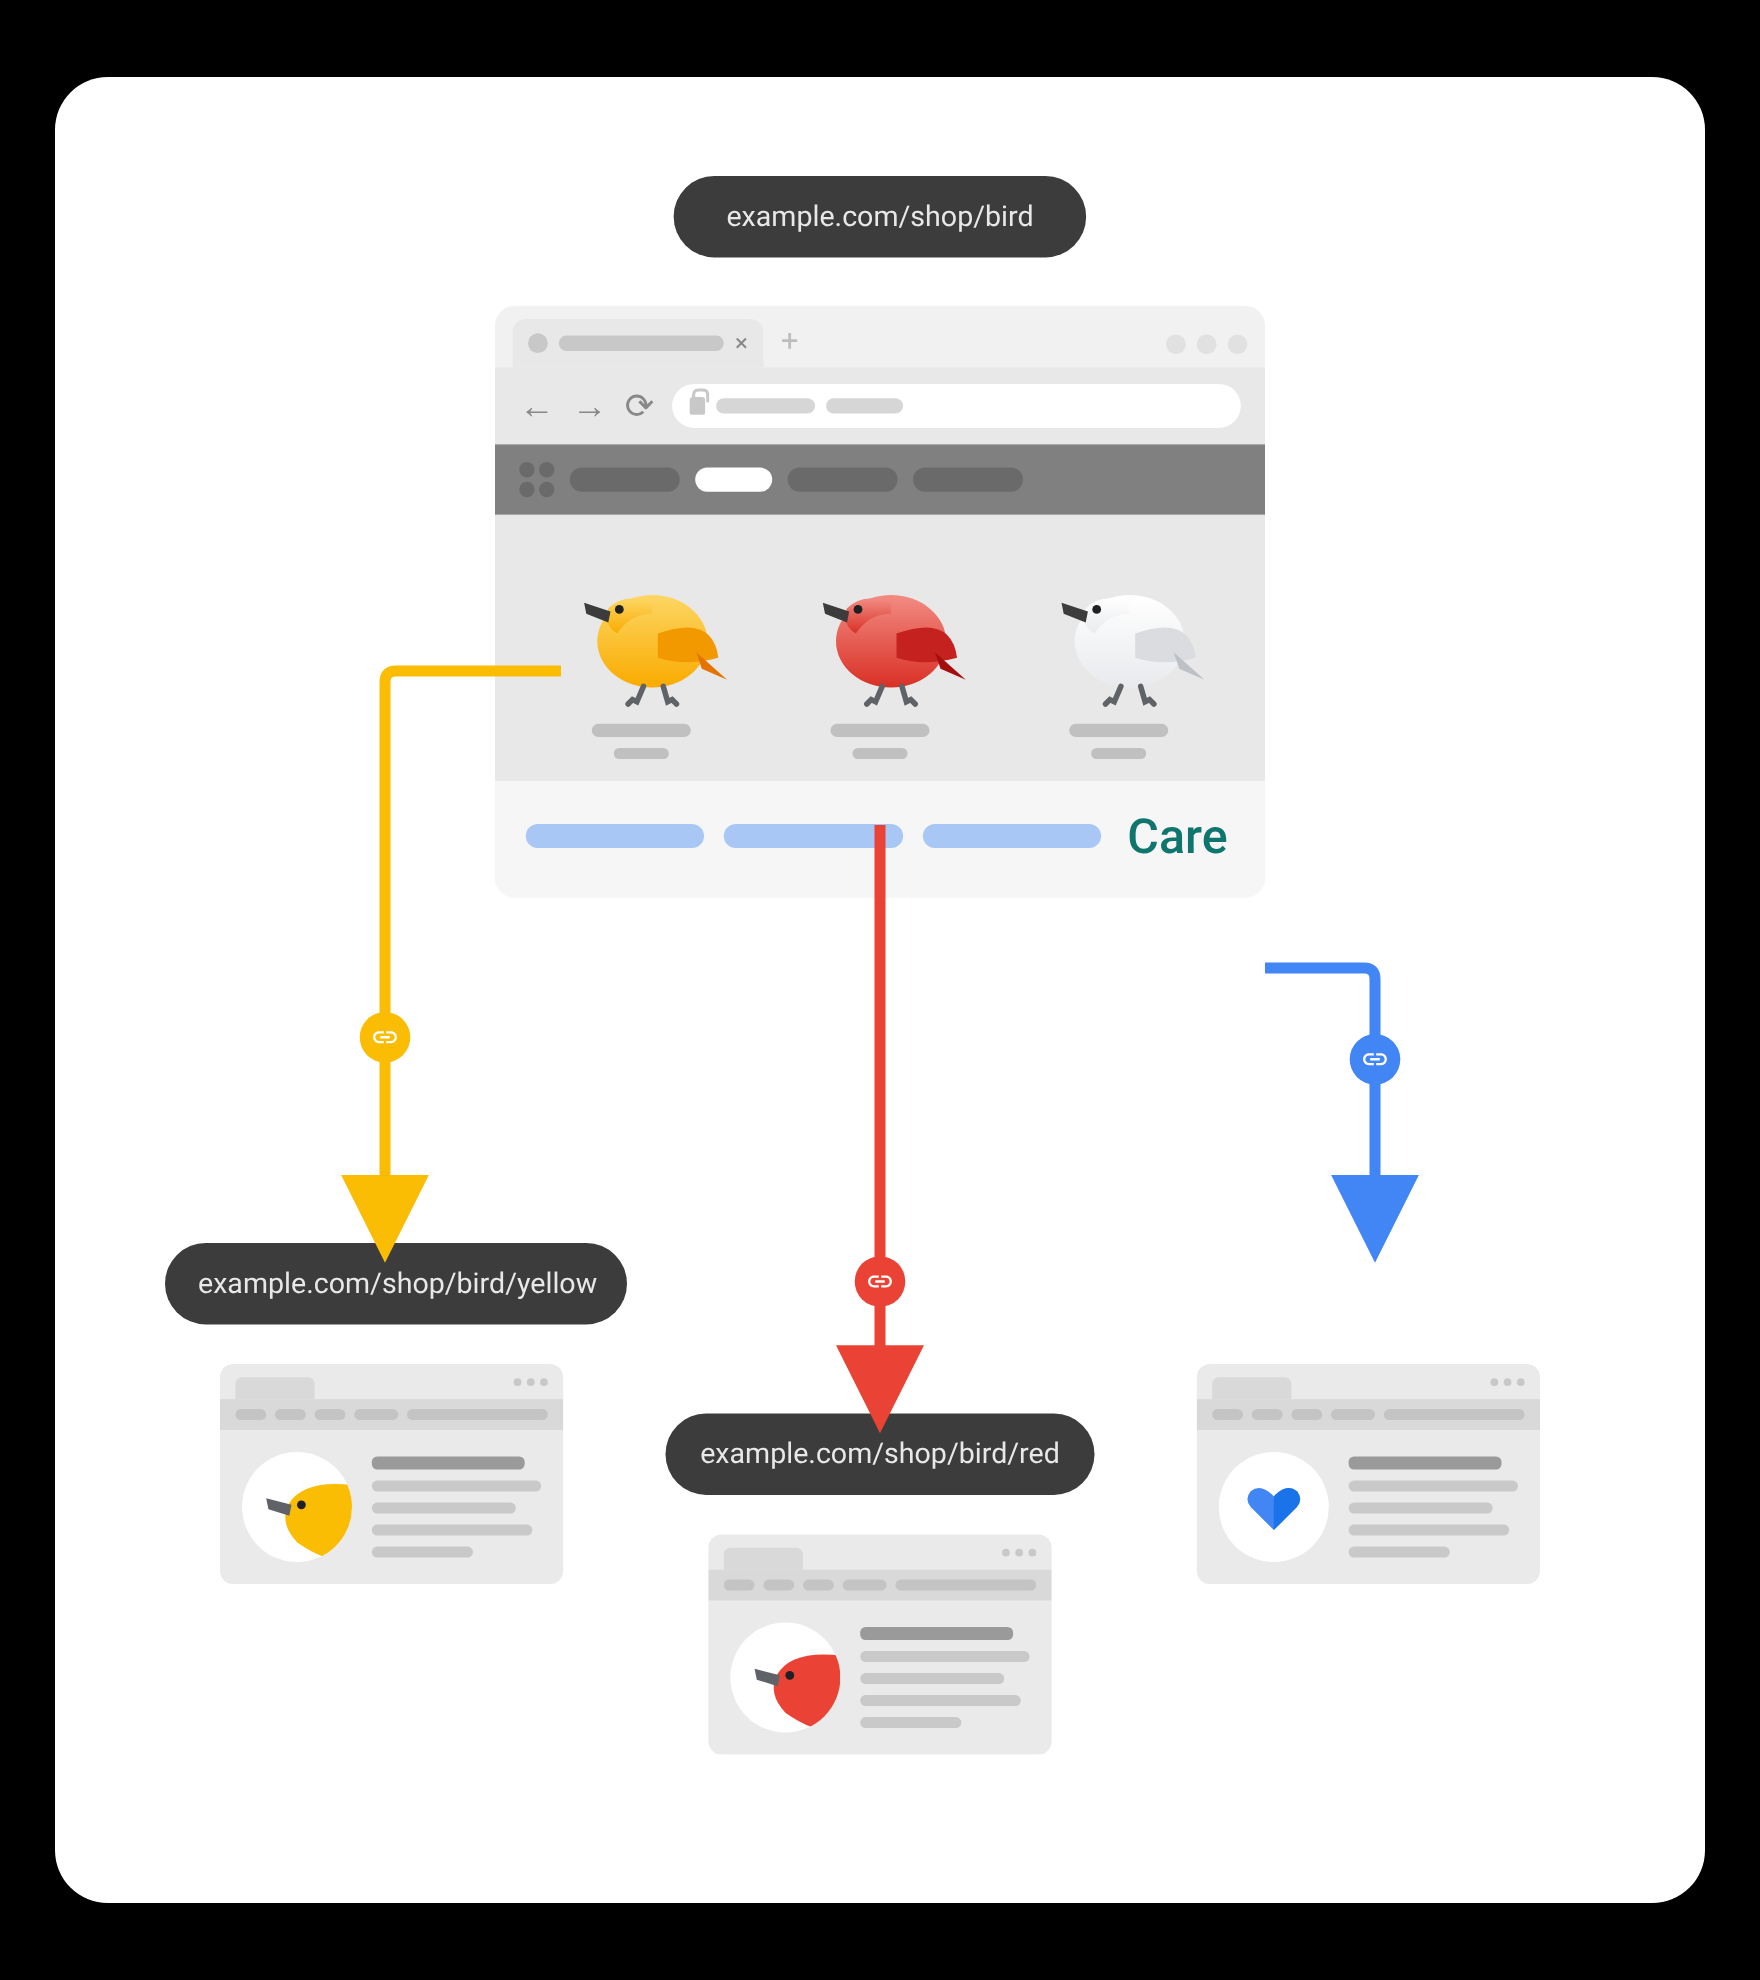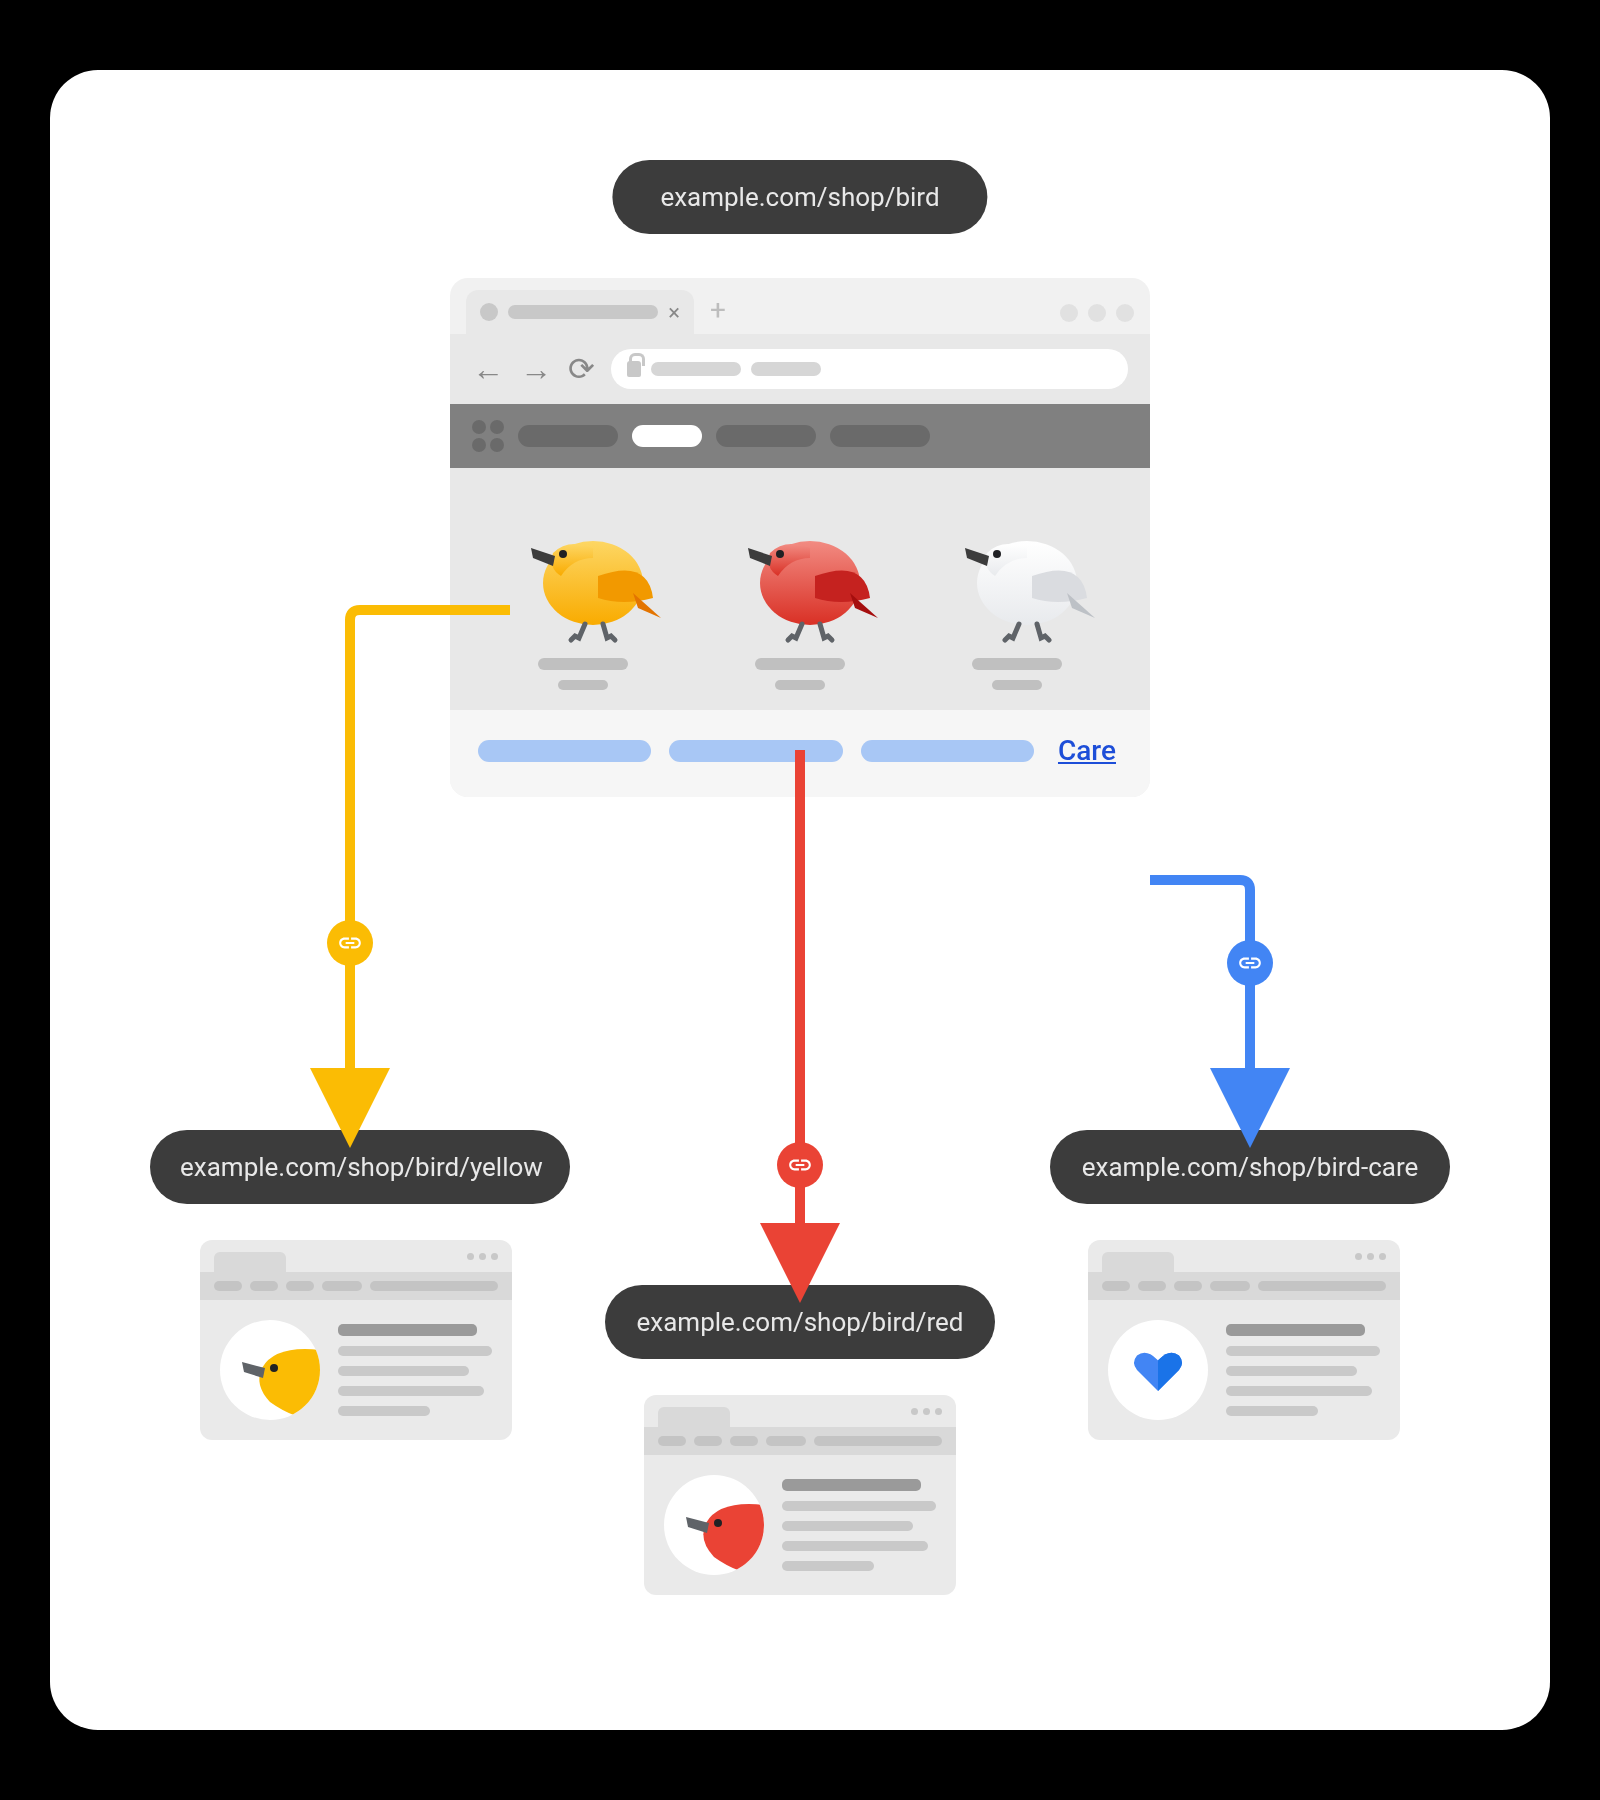--- a/index.html
+++ b/index.html
@@ -114,24 +114,23 @@
   .link-row {
     background: #f6f6f6;
     padding: 24px 28px 30px;
     display: flex;
     gap: 18px;
     align-items: center;
     border-radius: 0 0 18px 18px;
   }
   .link-pill { flex: 1; height: 22px; background: #a8c7f5; border-radius: 11px; }
   .care-link {
-    color: #1d4ed8;
-    font-size: 28px;
+    color: #0f766e;
+    font-size: 44px;
     font-weight: 500;
-    text-decoration: underline;
     padding: 0 6px;
   }
   
   .mini {
     position: absolute;
     width: 312px;
     background: #eaeaea;
     border-radius: 12px;
     overflow: hidden;
   }
@@ -278,21 +277,20 @@
       <span class="link-pill"></span>
       <span class="link-pill"></span>
       <span class="care-link">Care</span>
     </div>
   </div>
 
   <div class="url-pill" style="left:50%; transform:translateX(-50%); top:1215px; width:390px; padding:22px 30px;">example.com/shop/bird/red</div>
 
   <div class="url-pill" style="left:100px; top:1060px; width:420px; padding:22px 30px;">example.com/shop/bird/yellow</div>
 
-  <div class="url-pill" style="right:100px; top:1060px; width:400px; padding:22px 30px;">example.com/shop/bird-care</div>
 
   <div class="mini" style="left:150px; top:1170px;">
     <div class="mini-top">
         <span class="mini-tab"></span>
         <div class="mini-dots">
           <span></span>
           <span></span>
           <span></span>
         </div>
       </div>

